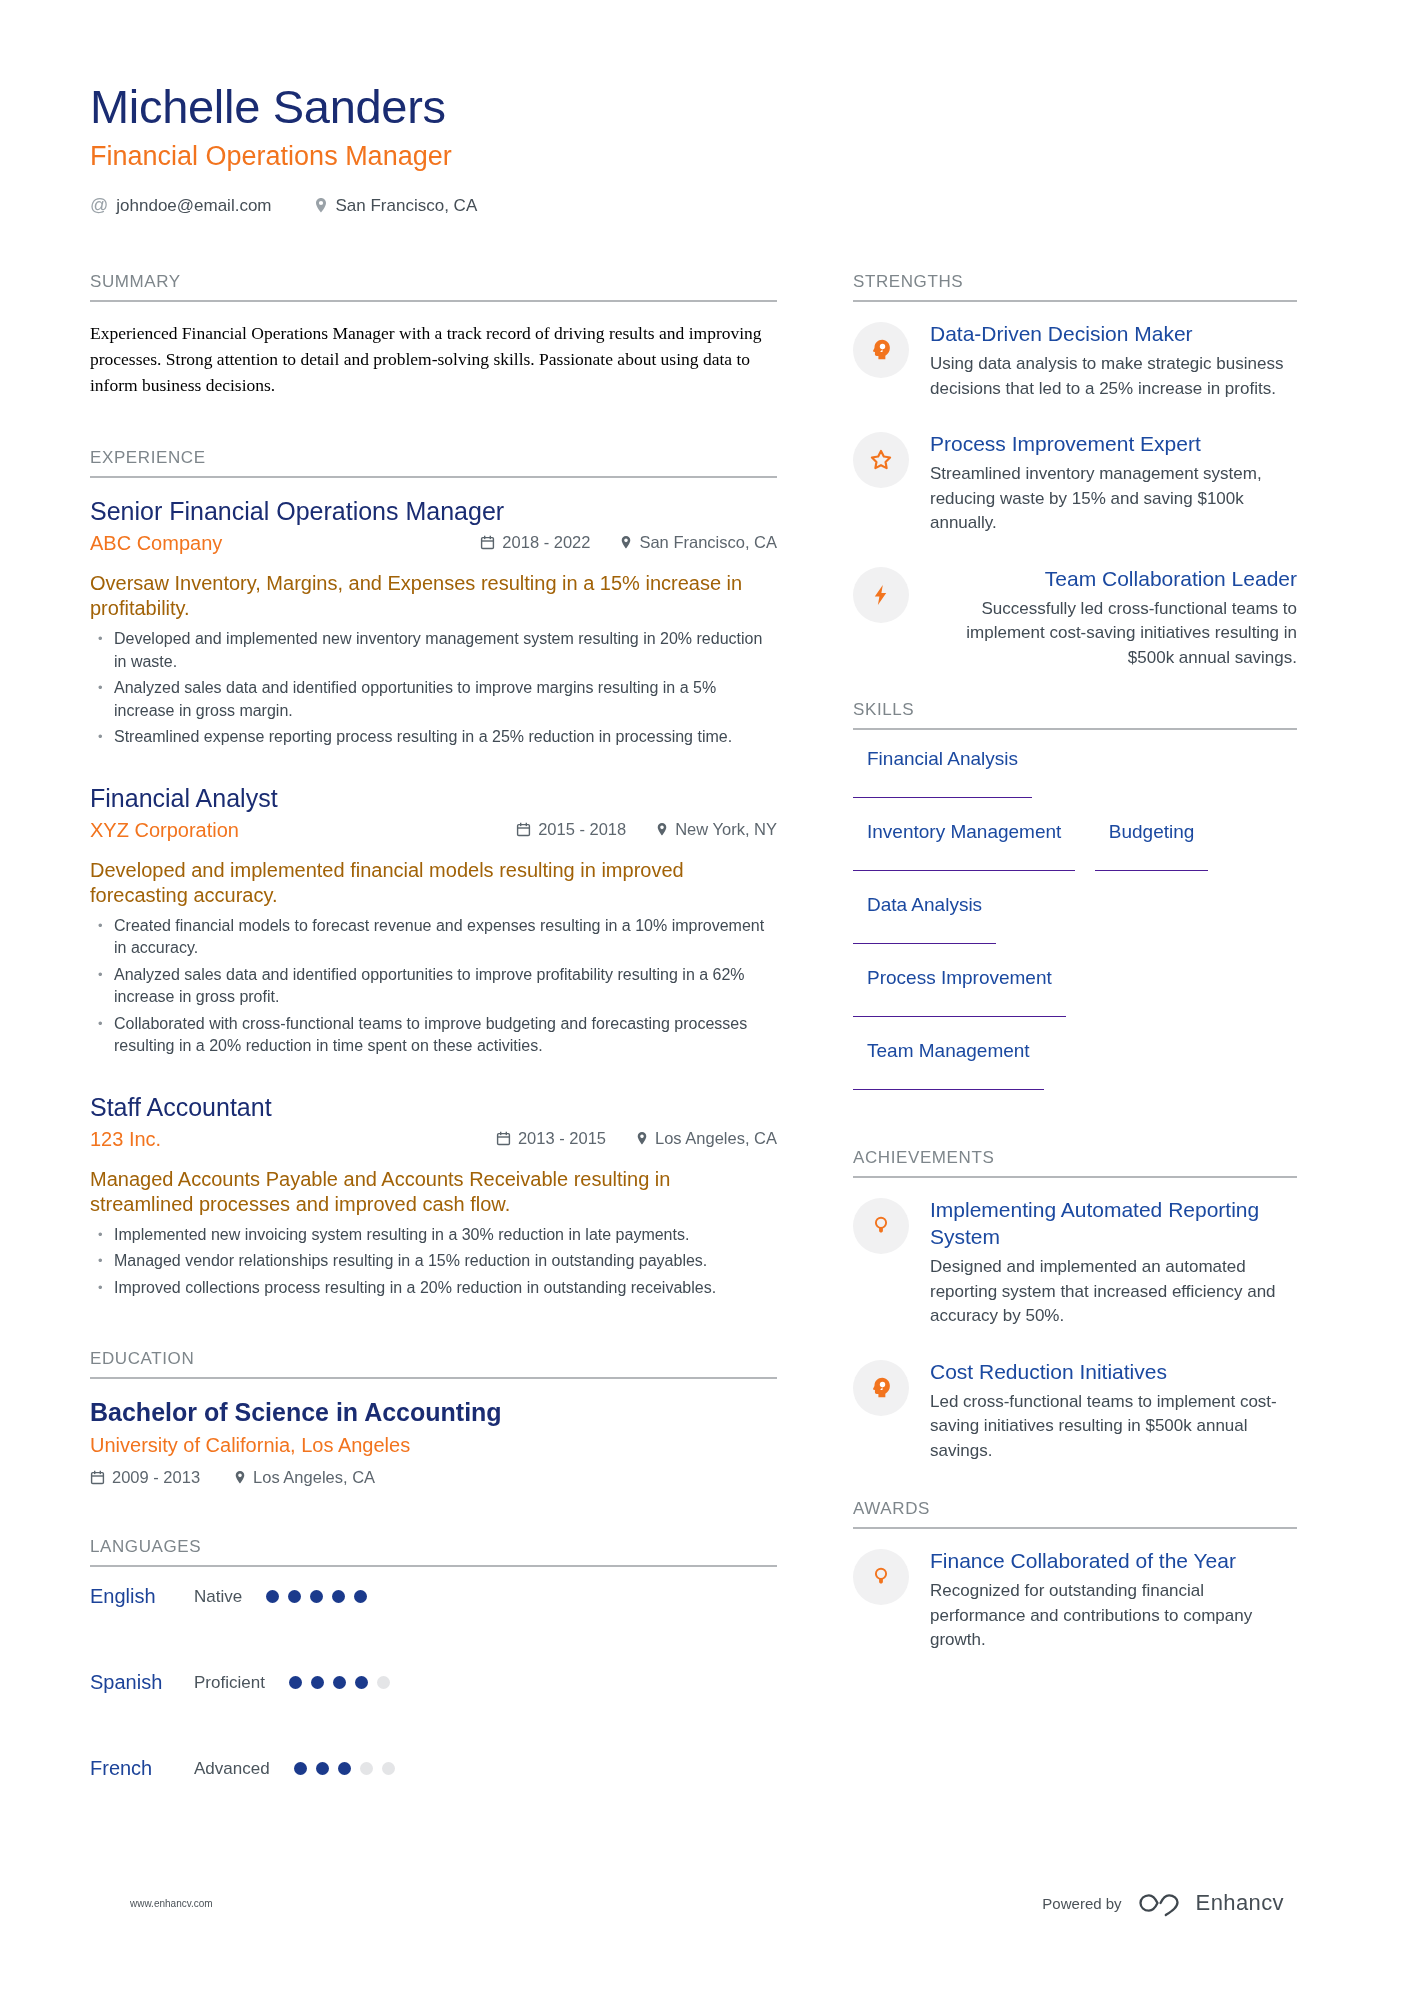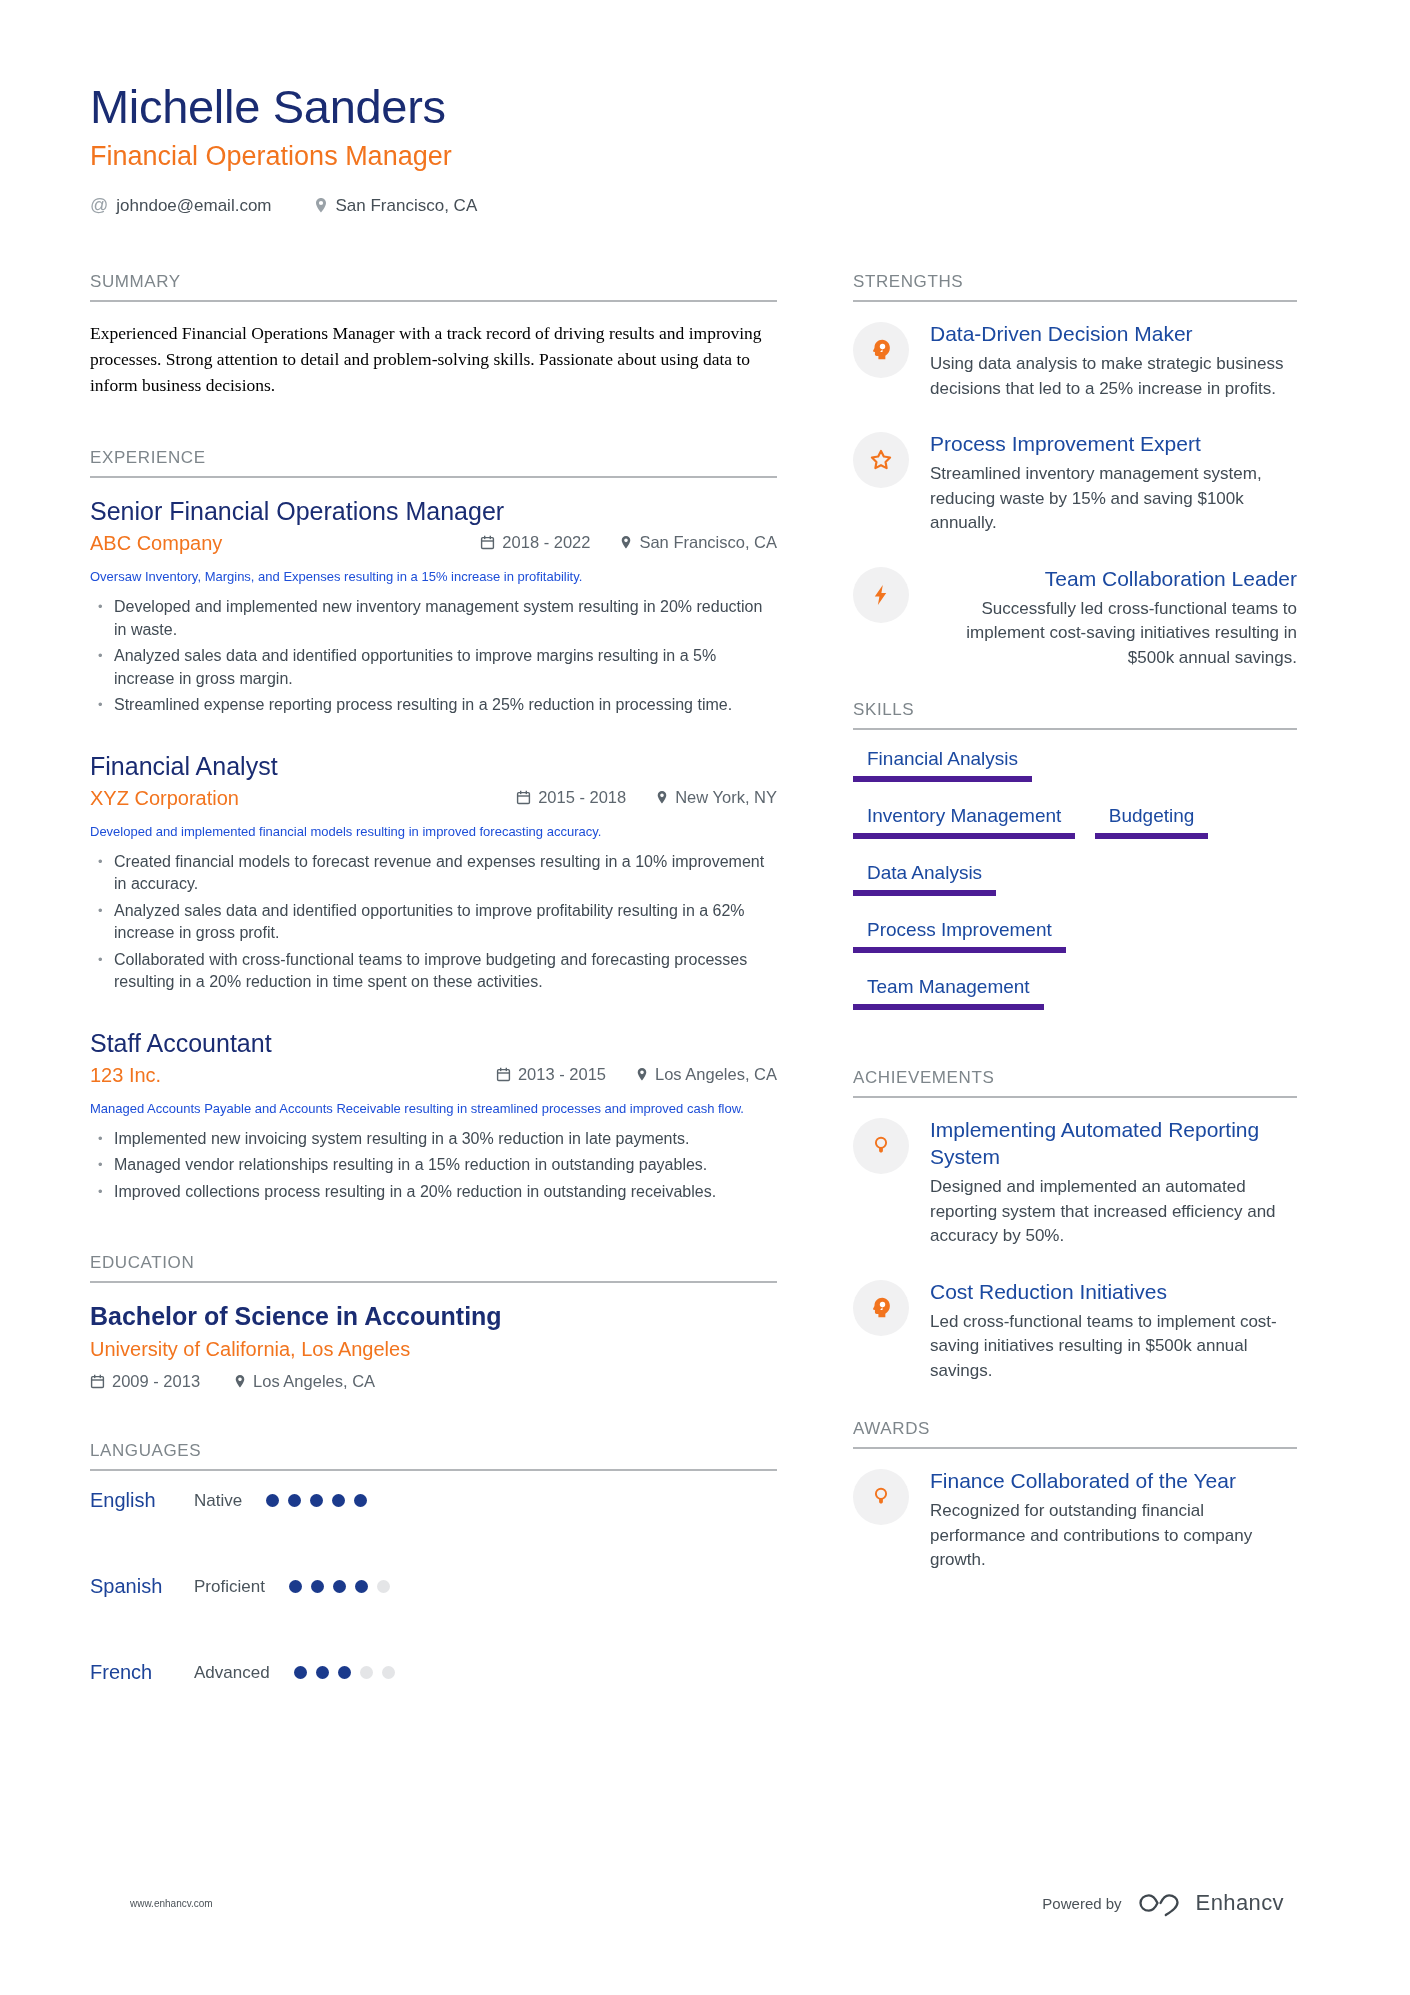--- a/index.html
+++ b/index.html
@@ -35,21 +35,21 @@
   .summary-text { font-size:17.5px; line-height:26px; color:#000000;font-family:Liberation Serif, serif; }
   .section { margin-bottom:50px; }
 
   
   .job { margin-bottom:34px; }
   .job-title { font-size:25px; color:#1a2c72; line-height:1.2; }
   .job-meta { display:flex; align-items:baseline; margin-top:6px; }
   .company { font-size:20px; color:#f2741e; }
   .meta-right { margin-left:auto; display:flex; align-items:center; gap:30px; font-size:16.5px; color:#5d666e; }
   .meta-chip { display:flex; align-items:center; gap:7px; white-space:nowrap; }
-  .job-desc { font-size:13px; line-height:25px; color:#1d4ed8; margin-top:9px; }
+  .job-desc { font-size:20px; line-height:25px; color:#a16207; margin-top:16px; }
   .bullets { list-style:none; margin-top:7px; }
   .bullets li { position:relative; padding-left:24px; font-size:16px; line-height:22.5px; color:#414b54; margin-bottom:4px; }
   .bullets li::before { content:"•"; position:absolute; left:8px; top:0; color:#8d949a; font-size:13px; line-height:22.5px; }
 
   
   .degree { font-size:25px; color:#1a2c72; line-height:1.2;font-weight:bold; }
   .school { font-size:20px; color:#f2741e; margin-top:7px; }
   .edu-meta { display:flex; align-items:center; gap:34px; margin-top:11px; font-size:16.5px; color:#5d666e; }
 
   
@@ -69,21 +69,21 @@
   }
   .r-body { margin-left:21px; }
   .r-title { font-size:21px; color:#1b49a0; line-height:27px; }
   .r-text { font-size:17px; line-height:24.5px; color:#414b54; margin-top:5px; }
 
   
   .skills-wrap { margin-top:4px; }
   .skill-row { margin-bottom:23px; }
   .skill {
     display:inline-block; font-size:19px; color:#1b49a0;
-    padding:0 14px 6px 14px; border-bottom:6px solid #4c1d95; margin-right:15px;
+    padding:0 14px 27px 14px; border-bottom:1px solid #4c1d95; margin-right:15px;
   }
   .sec-skills { margin-bottom:58px; }
   .sec-strengths { margin-bottom:30px; }
   .sec-achievements { margin-bottom:36px; }
 
   
   .footer {
     position:absolute; left:114px; right:126px; top:1888px;
     display:flex; justify-content:space-between; align-items:center;
   }

